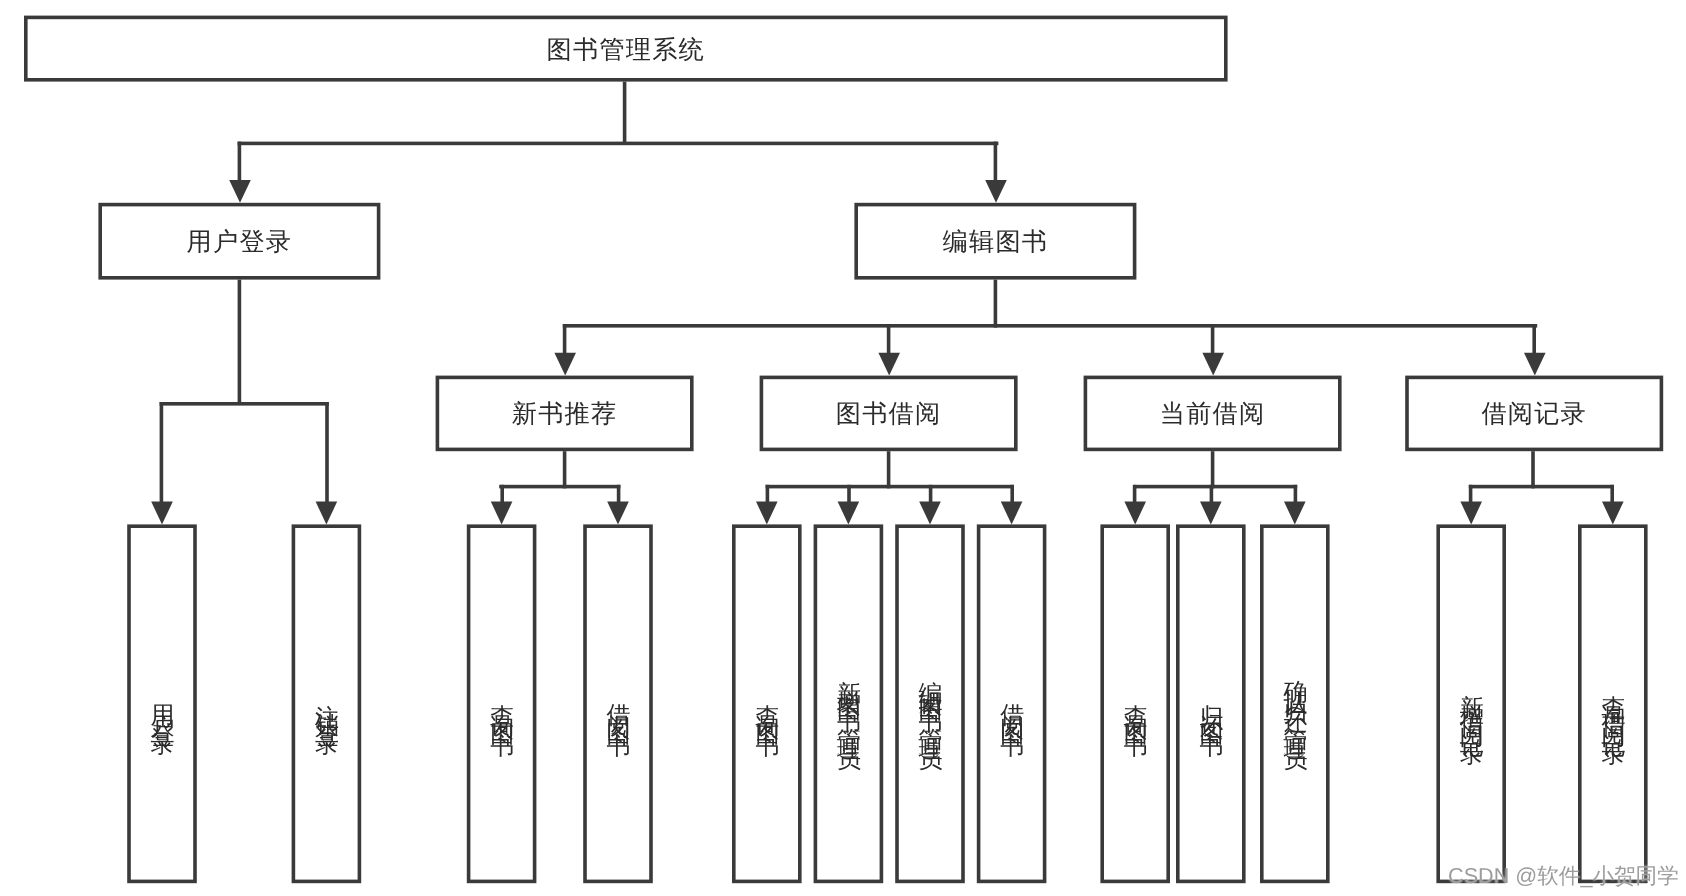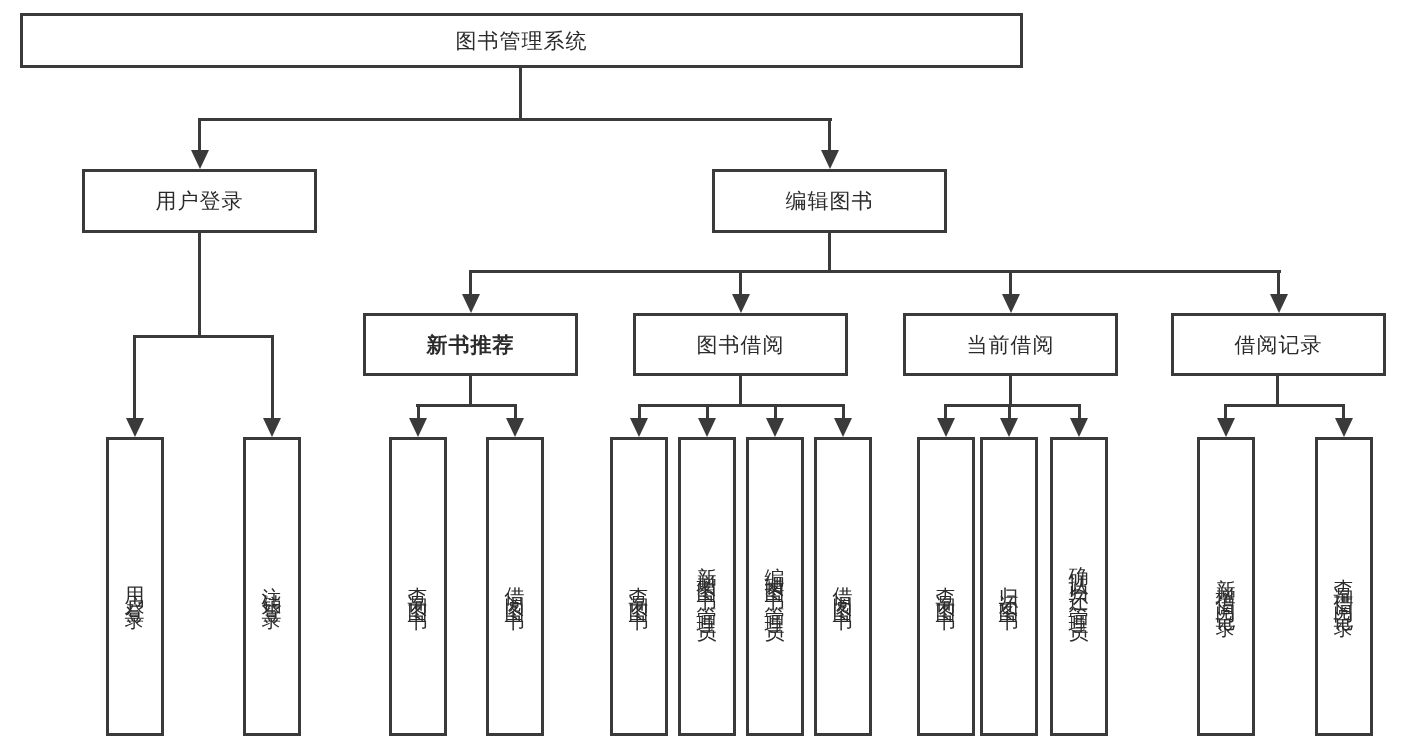--- a/index.html
+++ b/index.html
@@ -94,21 +94,21 @@
   <div class="hl" style="left:469px;top:270px;width:812px;"></div>
   <div class="vl" style="left:469px;top:270px;height:26px;"></div>
   <div class="arrow" style="left:462px;top:294px;"></div>
   <div class="vl" style="left:739px;top:270px;height:26px;"></div>
   <div class="arrow" style="left:732px;top:294px;"></div>
   <div class="vl" style="left:1009px;top:270px;height:26px;"></div>
   <div class="arrow" style="left:1002px;top:294px;"></div>
   <div class="vl" style="left:1277px;top:270px;height:26px;"></div>
   <div class="arrow" style="left:1270px;top:294px;"></div>
 
-  <div class="box h-label" style="left:363px;top:313px;width:215px;height:63px;font-weight:bold;">新书推荐</div>
+  <div class="box h-label" style="left:363px;top:313px;width:215px;height:63px;">新书推荐</div>
   <div class="box h-label" style="left:903px;top:313px;width:215px;height:63px;">当前借阅</div>
   <div class="box h-label" style="left:633px;top:313px;width:215px;height:63px;">图书借阅</div>
   <div class="box h-label" style="left:1171px;top:313px;width:215px;height:63px;">借阅记录</div>
 
   <div class="vl" style="left:469px;top:376px;height:31px;"></div>
   <div class="hl" style="left:416px;top:404px;width:101px;"></div>
   <div class="vl" style="left:417px;top:404px;height:16px;"></div>
   <div class="arrow" style="left:409px;top:418px;"></div>
   <div class="vl" style="left:514px;top:404px;height:16px;"></div>
   <div class="arrow" style="left:506px;top:418px;"></div>
@@ -151,14 +151,15 @@
   <div class="box leaf" style="left:746px;top:437px;width:58px;height:299px;">编辑图书（管理员）</div>
   <div class="box leaf" style="left:814px;top:437px;width:58px;height:299px;">借阅图书</div>
 
   <div class="box leaf" style="left:917px;top:437px;width:58px;height:299px;">查询图书</div>
   <div class="box leaf" style="left:980px;top:437px;width:58px;height:299px;">归还图书</div>
   <div class="box leaf" style="left:1050px;top:437px;width:58px;height:299px;">确认归还（管理员）</div>
 
   <div class="box leaf" style="left:1197px;top:437px;width:58px;height:299px;">新增借阅记录</div>
   <div class="box leaf" style="left:1315px;top:437px;width:58px;height:299px;">查询借阅记录</div>
 
+  <div class="watermark">CSDN @软件_小贺同学</div>
 
 </div>
 
 </body></html>

